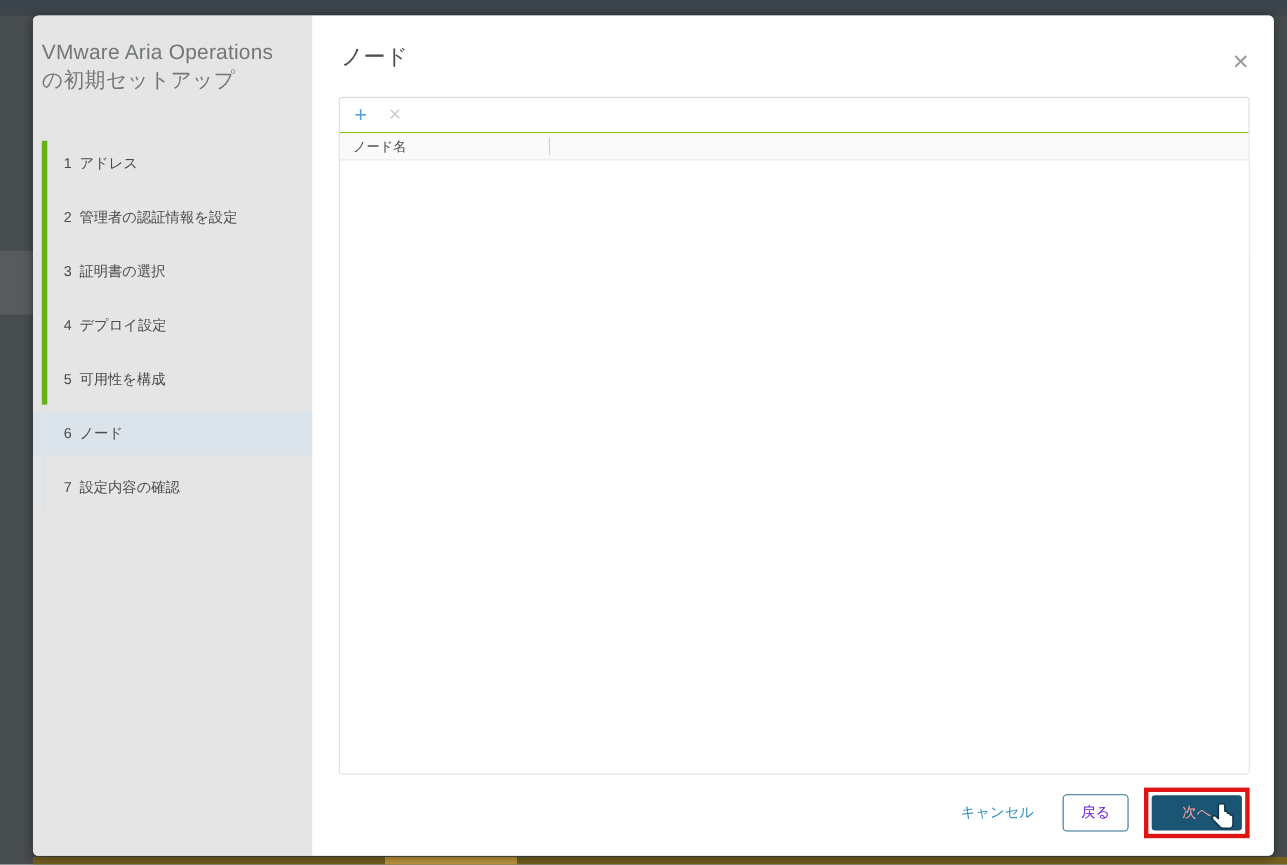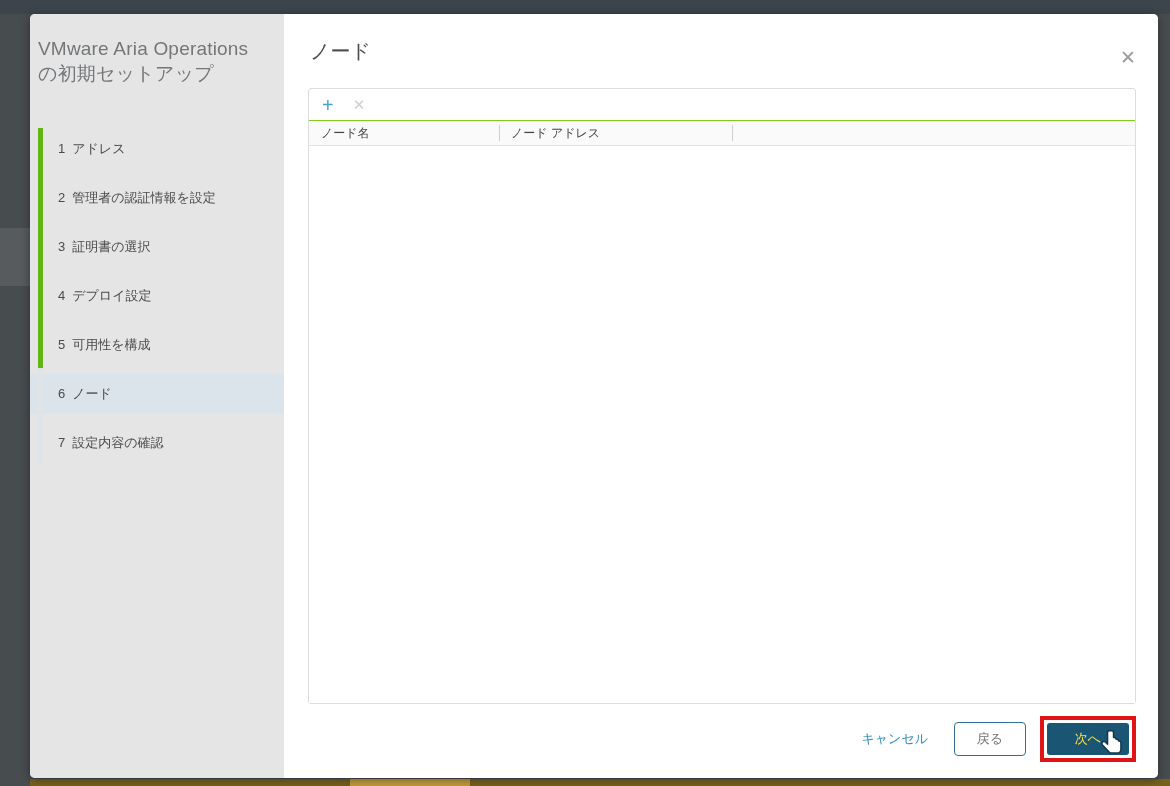--- a/index.html
+++ b/index.html
@@ -55,26 +55,26 @@
   .grid-header .cell { display:flex; align-items:center; padding-left:12px;
                        font-size:12px; color:#454545; font-weight:400; position:relative; }
   .grid-header .cell + .cell::before {
       content:""; position:absolute; left:0; top:4px; bottom:4px; width:1px; background:#CFCFCF; }
   .c1 { width:190px; } .c2 { width:233px; } .c3 { width:197px; } .c4 { flex:1; }
   .grid-body { height:557px; background:#FFFFFF; }
 
   
   .footer { position:absolute; right:22px; bottom:16px; display:flex; align-items:center; }
   .cancel-link { font-size:13px; color:#2D8DBC; cursor:pointer; margin-right:26px; }
-  .back-btn { width:72px; height:34px; background:#fff; border:1px solid #31718F;
-              border-radius:4px; color:#737373; font-size:13px; cursor:pointer;
+  .back-btn { width:60px; height:34px; background:#fff; border:1px solid #31718F;
+              border-radius:4px; color:#6d28d9; font-size:13px; cursor:pointer;
               font-family:inherit; margin-right:14px; }
   .annotation-box { border:4px solid #E01414; padding:3px; position:relative; }
   .next-btn { width:82px; height:32px; background:#1A5573; border:none; border-radius:3px;
-              color:#fde047; font-size:13px; cursor:pointer; font-family:Liberation Sans, sans-serif; display:block; }
+              color:#fca5a5; font-size:13px; cursor:pointer; font-family:Liberation Sans, sans-serif; display:block; }
   .cursor-icon { position:absolute; left:56px; top:9px; width:26px; height:30px; pointer-events:none; }
 </style>
 </head>
 <body>
 
 <div class="bg-top"></div>
 <div class="bg-left-patch"></div>
 <div class="bg-bottom-strip">
   <div class="gold"></div>
 </div>
@@ -121,21 +121,20 @@
     <div class="page-title">ノード</div>
     <div class="close-btn">✕</div>
 
     <div class="panel">
       <div class="toolbar">
         <span class="tb-add">+</span>
         <span class="tb-del">✕</span>
       </div>
       <div class="grid-header">
         <div class="cell c1">ノード名</div>
-        <div class="cell c2">ノード アドレス</div>
         <div class="cell c4"></div>
       </div>
       <div class="grid-body"></div>
     </div>
 
     <div class="footer">
       <span class="cancel-link">キャンセル</span>
       <button class="back-btn">戻る</button>
       <div class="annotation-box">
         <button class="next-btn">次へ</button>

